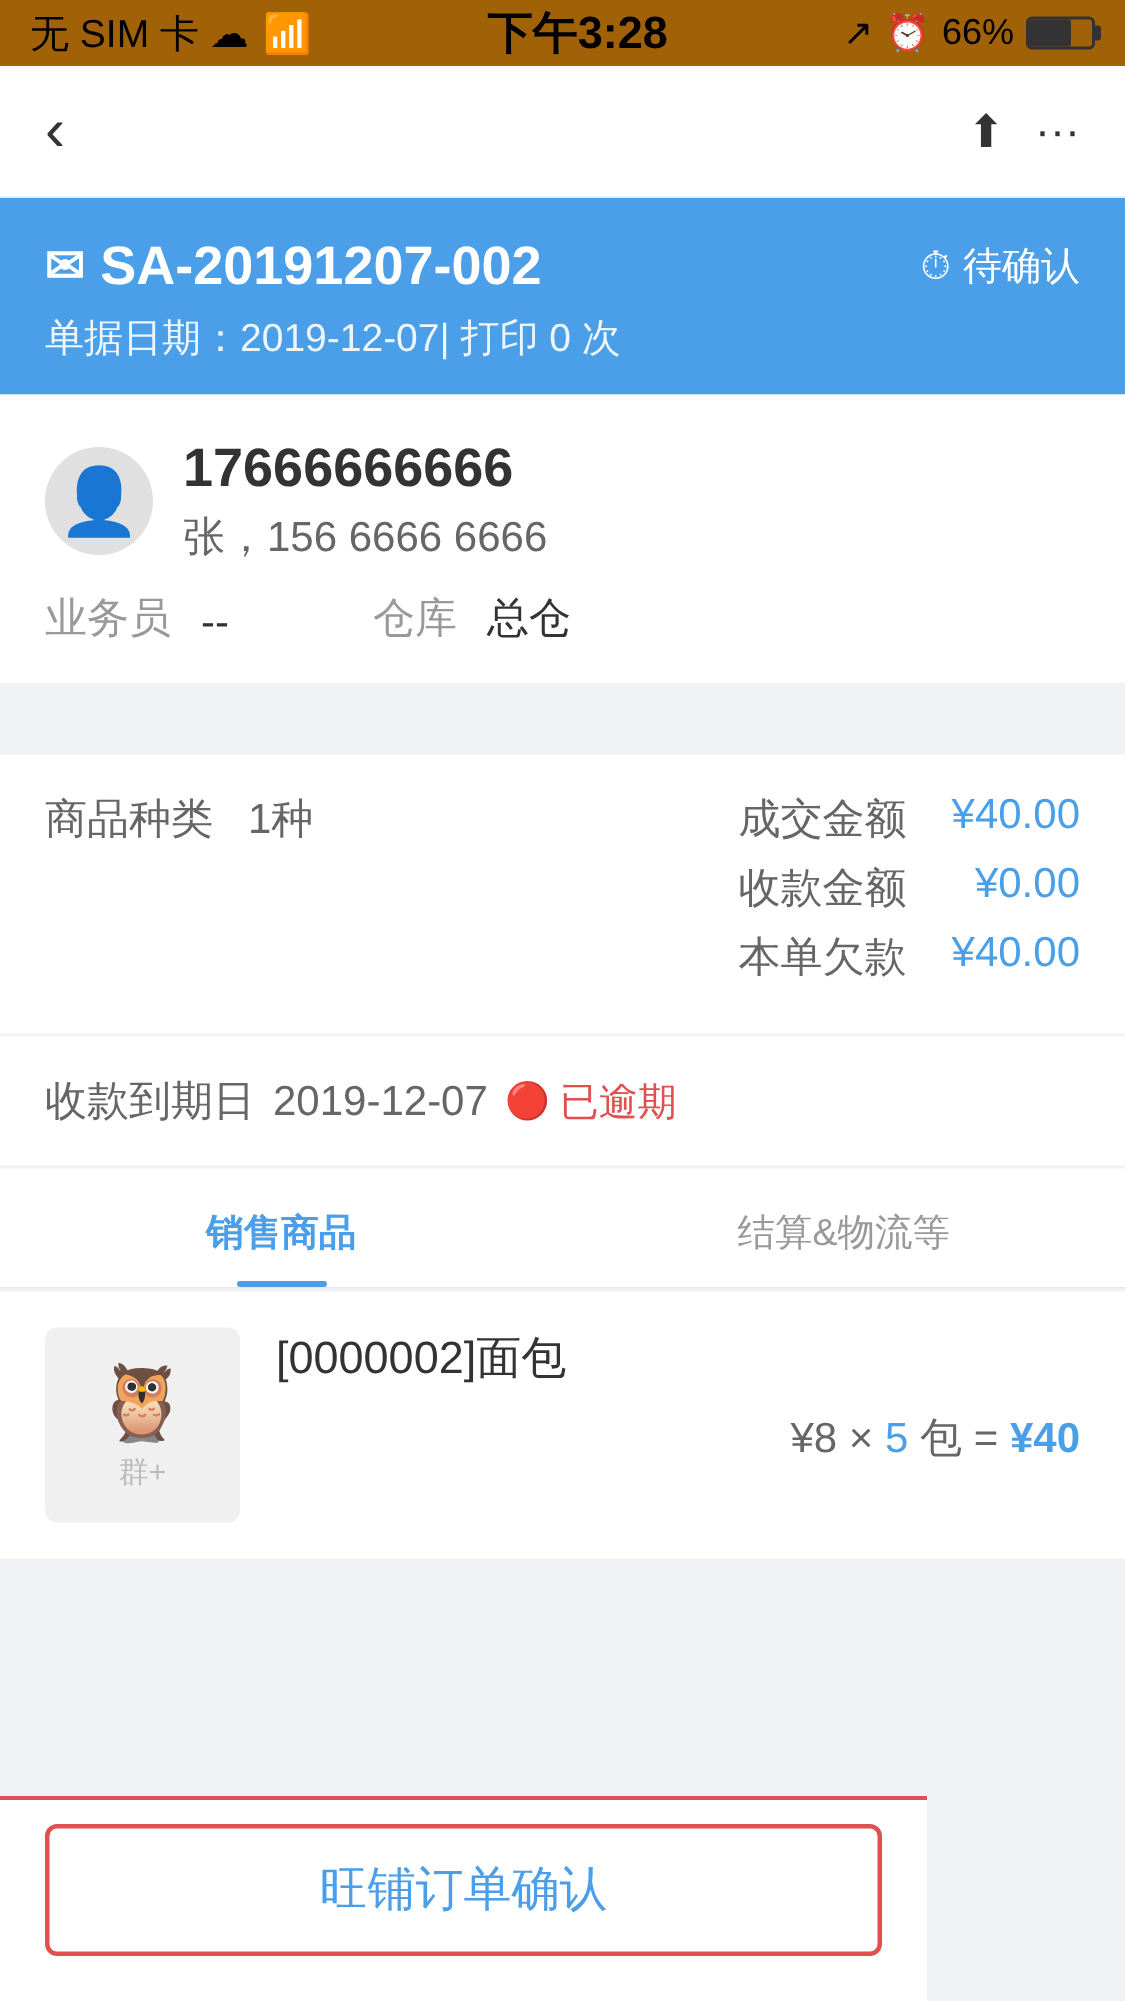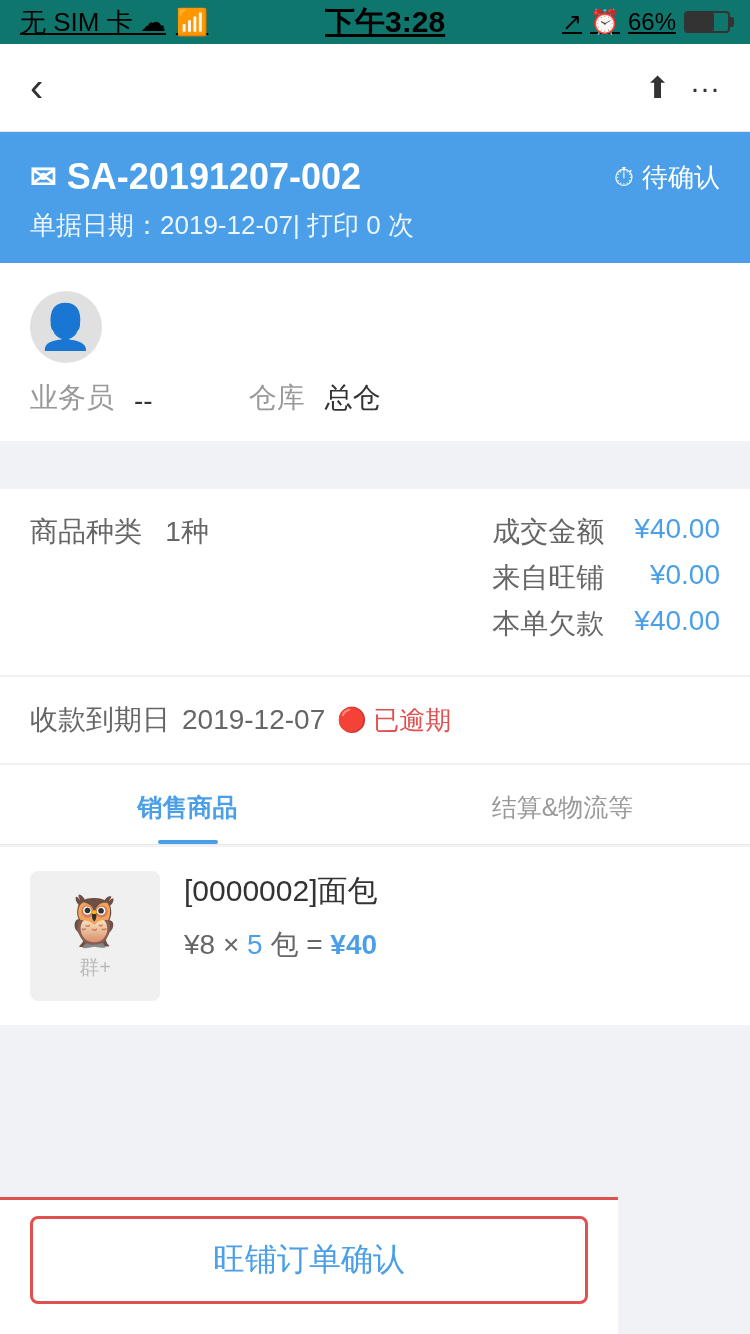--- a/index.html
+++ b/index.html
@@ -7,29 +7,28 @@
     body {
       font-family: -apple-system, "PingFang SC", "Helvetica Neue", sans-serif;
       background: #f0f2f5;
       width: 750px;
       min-height: 1334px;
       overflow-x: hidden;
     }
 
     
     .status-bar {
-      background: #0f766e;
+      background: #a16207;
       height: 44px;
       display: flex;
       align-items: center;
       justify-content: space-between;
       padding: 0 20px;
       font-size: 28px;
       font-weight: 500;
-      text-decoration: underline;
     }
     .status-left { font-size: 26px; display: flex; align-items: center; gap: 10px; }
     .status-center { font-size: 30px; font-weight: 600; }
     .status-right { display: flex; align-items: center; gap: 8px; font-size: 24px; }
     .battery-icon { width: 46px; height: 22px; border: 2px solid #333; border-radius: 4px; position: relative; display: inline-block; }
     .battery-icon::after { content: ''; position: absolute; right: -6px; top: 50%; transform: translateY(-50%); width: 4px; height: 10px; background: #333; border-radius: 0 2px 2px 0; }
     .battery-fill { height: 100%; width: 66%; background: #333; border-radius: 2px; }
 
     
     .nav-bar {
@@ -207,21 +206,21 @@
     .product-thumb-logo {
       font-size: 50px;
       color: #ccc;
       display: flex;
       flex-direction: column;
       align-items: center;
     }
     .product-thumb-text { font-size: 20px; color: #bbb; margin-top: 4px; }
     .product-info { flex: 1; }
     .product-name { font-size: 30px; color: #333; font-weight: 500; margin-bottom: 14px; }
-    .product-price { font-size: 28px; color: #666; }
+    .product-price { font-size: 28px; color: #666; text-align: right; }
     .product-price .qty { color: #4a9fe8; }
     .product-price .total { color: #4a9fe8; font-weight: 600; }
 
     
     .empty-space {
       background: #f0f2f5;
       height: 200px;
     }
 
     
@@ -290,20 +289,24 @@
   <div class="order-date">
     <span>单据日期：</span><span>2019-12-07</span><span>| 打印 0 次</span>
   </div>
 </div>
 
 <div class="customer-section">
   <div class="customer-row">
     <div class="avatar">
       <span class="avatar-icon">👤</span>
     </div>
+    <div>
+      <div class="customer-phone">17666666666</div>
+      <div class="customer-name">张，156 6666 6666</div>
+    </div>
   </div>
   <div class="meta-row">
     <span class="meta-label">业务员</span>
     <span class="meta-value">--</span>
     <span class="separator">　　</span>
     <span class="meta-label">仓库</span>
     <span class="meta-value">总仓</span>
   </div>
 </div>
 
@@ -312,21 +315,21 @@
     <span>商品种类</span>
     &nbsp;
     <span>1种</span>
   </div>
   <div class="summary-right">
     <div class="summary-row">
       <span class="summary-row-label">成交金额</span>
       <span class="summary-row-value">¥40.00</span>
     </div>
     <div class="summary-row">
-      <span class="summary-row-label">来自旺铺</span>
+      <span class="summary-row-label">收款金额</span>
       <span class="summary-row-value">¥0.00</span>
     </div>
     <div class="summary-row">
       <span class="summary-row-label">本单欠款</span>
       <span class="summary-row-value debt">¥40.00</span>
     </div>
   </div>
 </div>
 
 <div class="due-date-section">

